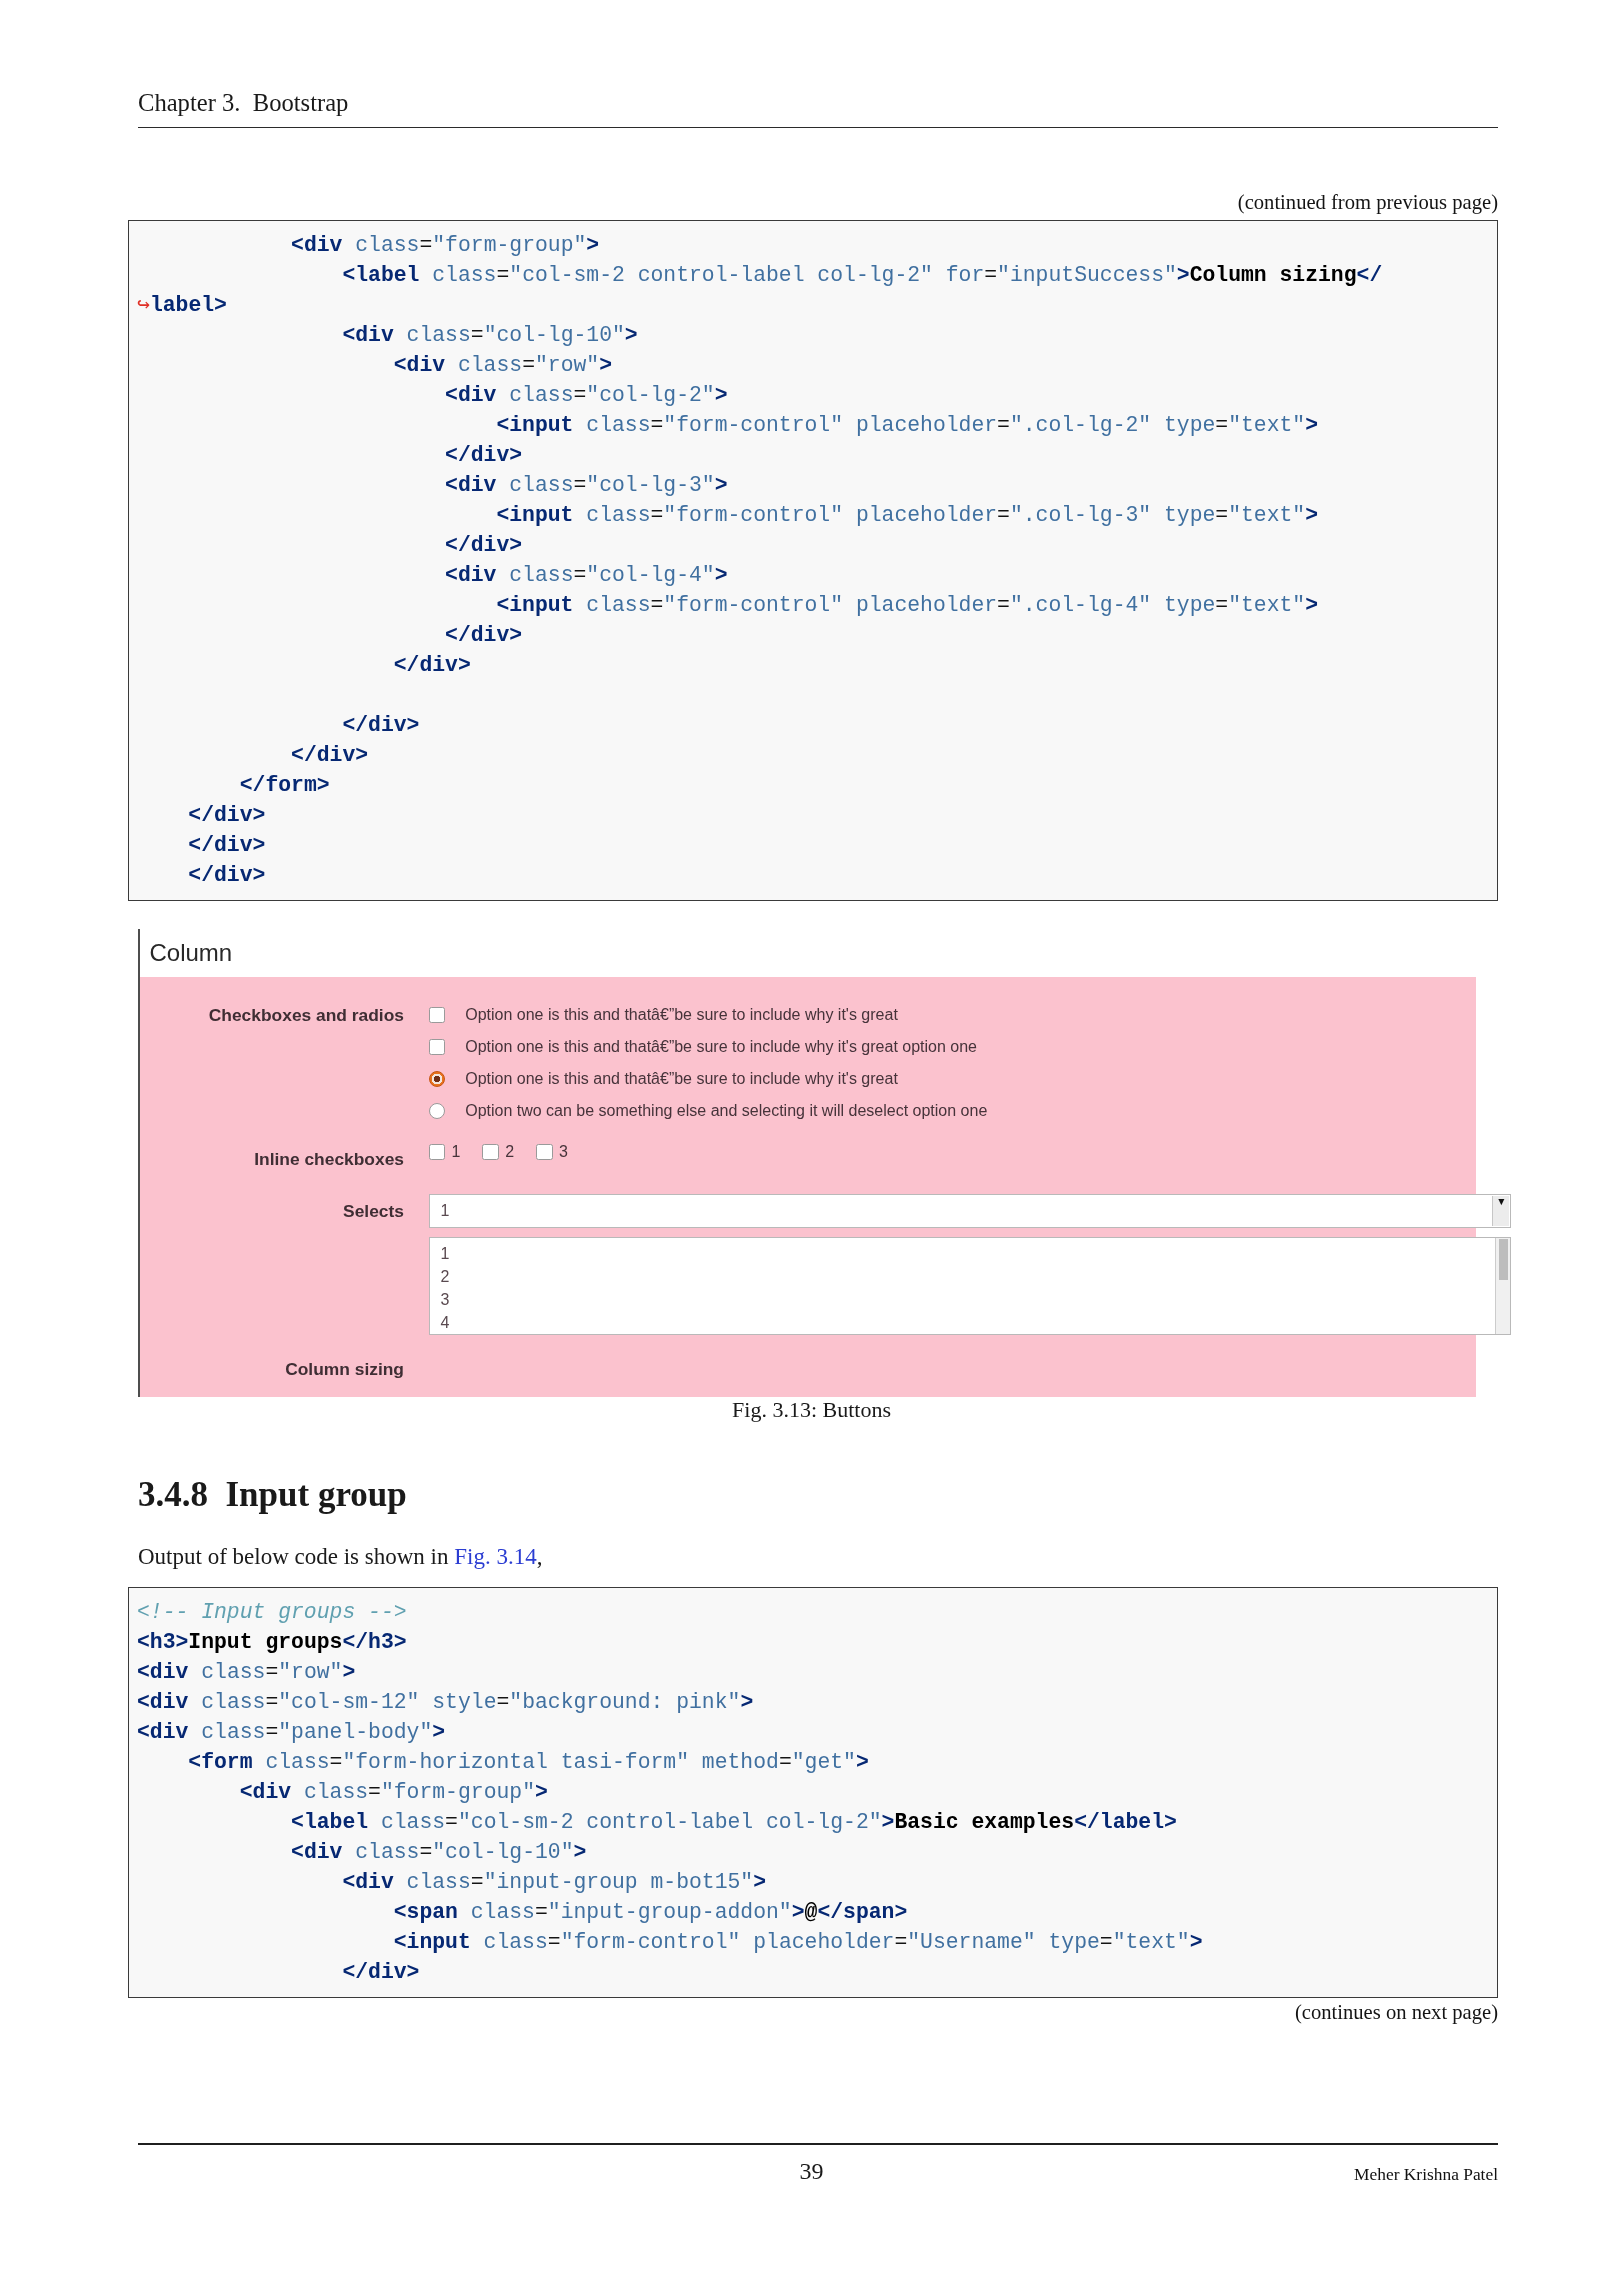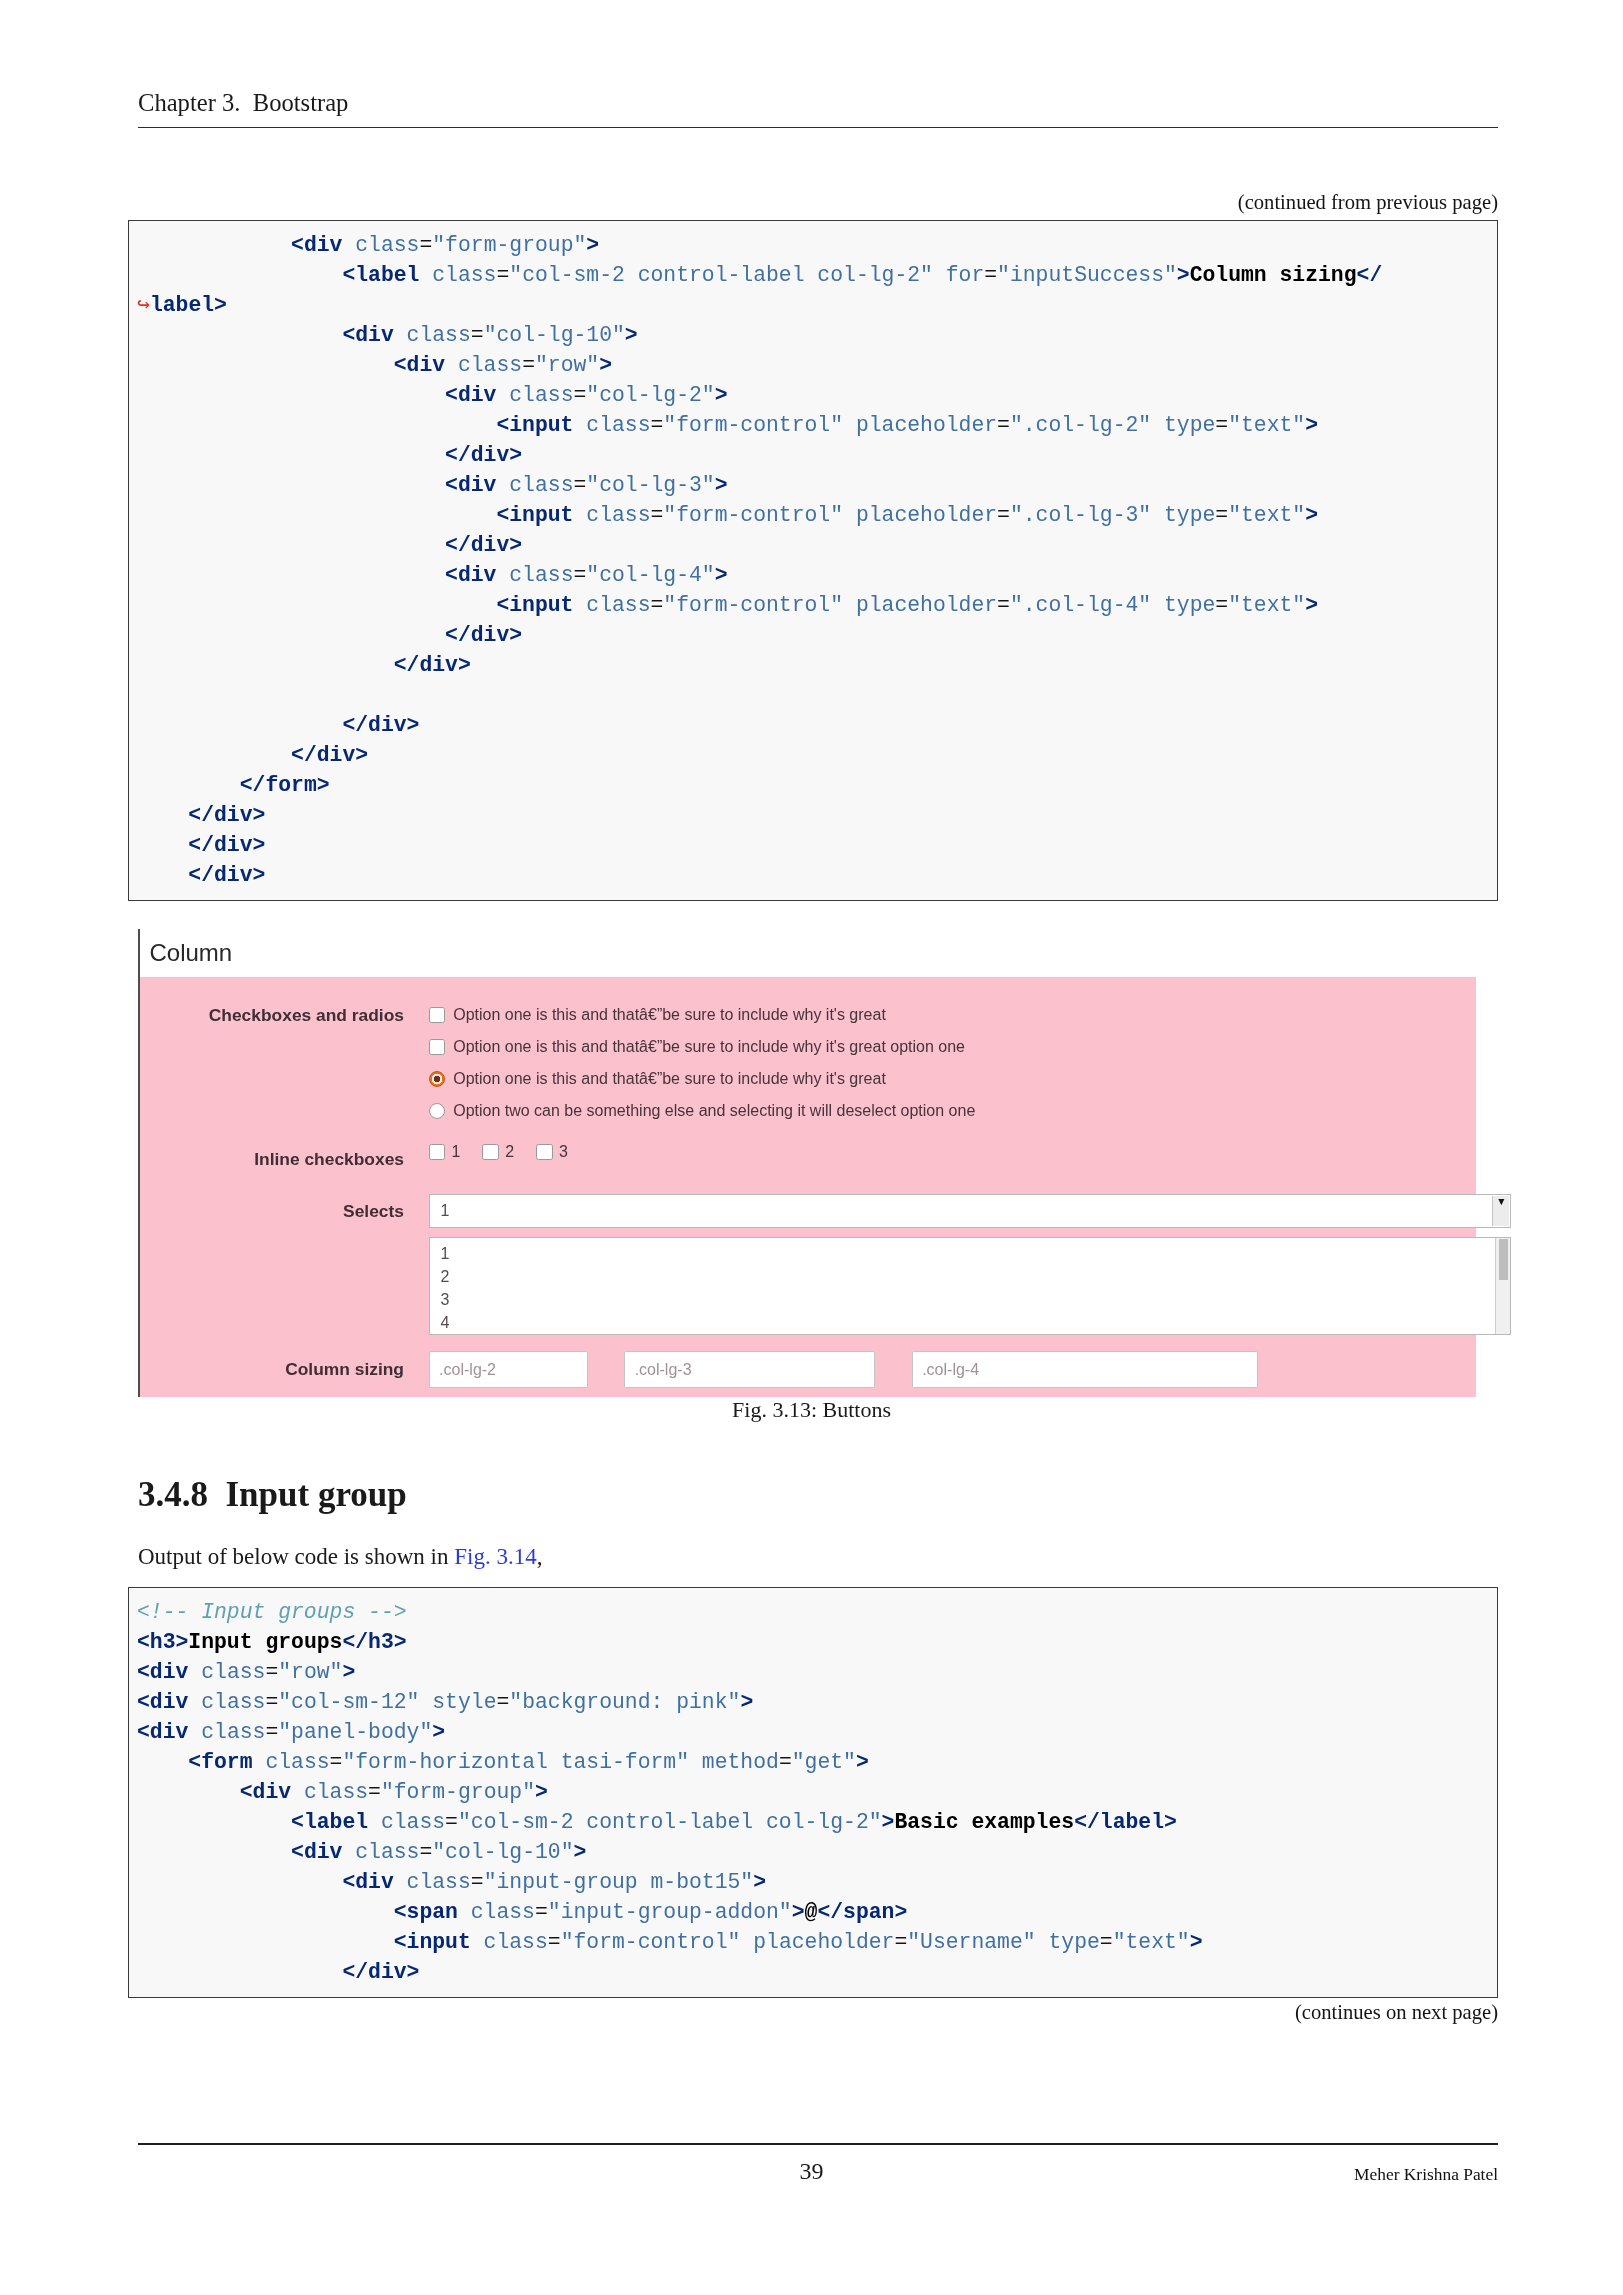--- a/index.html
+++ b/index.html
@@ -35,21 +35,21 @@
   .flabel{flex:0 0 216px;width:216px;text-align:right;font-weight:bold;font-size:17.4px;color:#3f2e34;padding-left:48px;}
   .fctrls{margin-left:24.6px;flex:1;}
   .lh40{line-height:32px;} .lh43{line-height:34px;} .lh47{line-height:37px;}
   .opt-row{height:32px;display:flex;align-items:center;}
   .cb{width:16.6px;height:16.6px;box-sizing:border-box;background:#fff;border:0.8px solid #9a9a9a;
       border-radius:2.4px;flex:0 0 16.6px;}
   .rb{width:16.6px;height:16.6px;box-sizing:border-box;background:#fff;border:0.8px solid #9a9a9a;
       border-radius:50%;flex:0 0 16.6px;}
   .rb.checked{border:0.8px solid #c65410;
       background:radial-gradient(circle at 50% 50%, #6f2d16 0 3.2px, #f2e6de 3.2px 5.5px, var(--radio-orange) 5.5px);}
-  .opt-text{margin-left:8px;font-size:16px;color:#46333a;}
+  .opt-text{margin-left:20px;font-size:16px;color:#46333a;}
   .row-inline{margin-top:16px;height:32px;}
   .inline-item{display:flex;align-items:center;margin-right:22px;float:left;}
   .inline-item .opt-text{margin-left:6.3px;}
   .row-selects{margin-top:19px;}
   .sel1{position:relative;width:1082px;height:34px;box-sizing:border-box;background:#fff;
         border:0.8px solid #b9b9b9;}
   .sel1-value{line-height:32.5px;padding-left:11px;font-size:16px;color:#5a4a50;}
   .sel1-strip{position:absolute;top:0.8px;right:0.8px;bottom:0.8px;width:16px;background:#ececec;
               border-left:0.8px solid #c6c6c6;}
   .sel1-arrow{position:absolute;top:1.6px;right:3.2px;font-size:10.3px;color:#111;line-height:10.3px;}
@@ -149,25 +149,20 @@
             <div class="msel-opt">3</div>
             <div class="msel-opt">4</div>
             <div class="msel-scroll"></div>
             <div class="msel-thumb"></div>
           </div>
         </div>
       </div>
 
       <div class="frow row-colsizing">
         <div class="flabel lh47">Column sizing</div>
-        <div class="fctrls">
-          <input class="colsz-input w1" type="text" placeholder=".col-lg-2" style="">
-          <input class="colsz-input w2" type="text" placeholder=".col-lg-3" style="">
-          <input class="colsz-input w3" type="text" placeholder=".col-lg-4" style="">
-        </div>
       </div>
 
     </div>
   </div>
 
   <div class="caption">Fig. 3.13: Buttons</div>
 
   <div class="section">3.4.8  Input group</div>
 
   <p class="para"><span>Output of below code is shown in </span><a class="figlink">Fig. 3.14</a><span>,</span></p>

